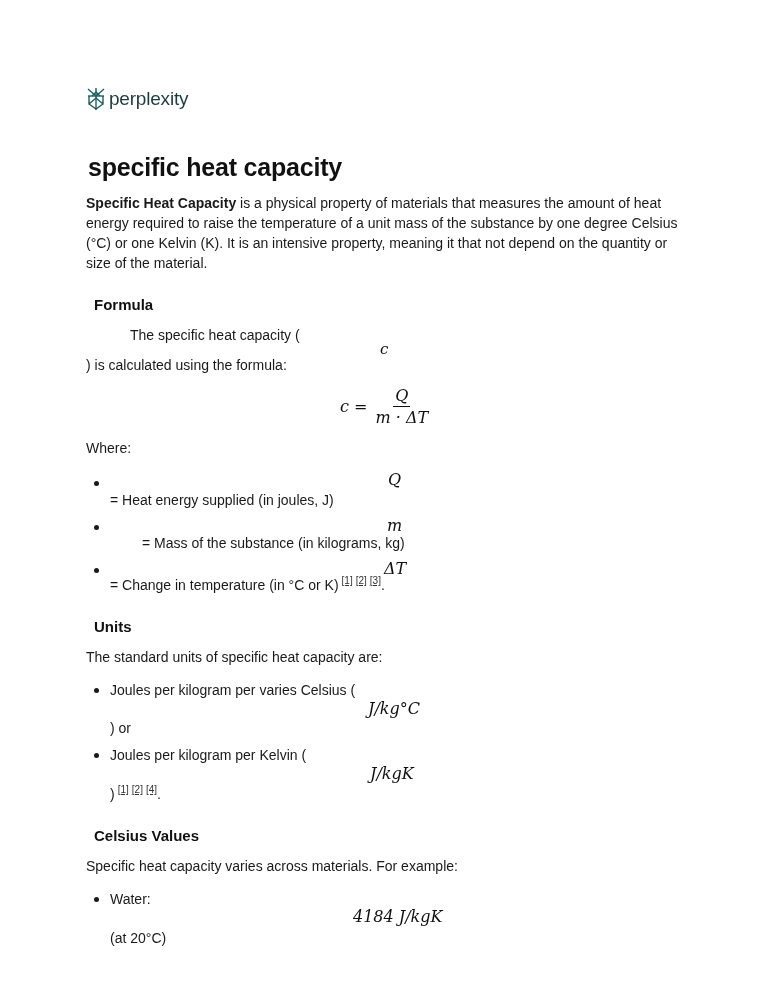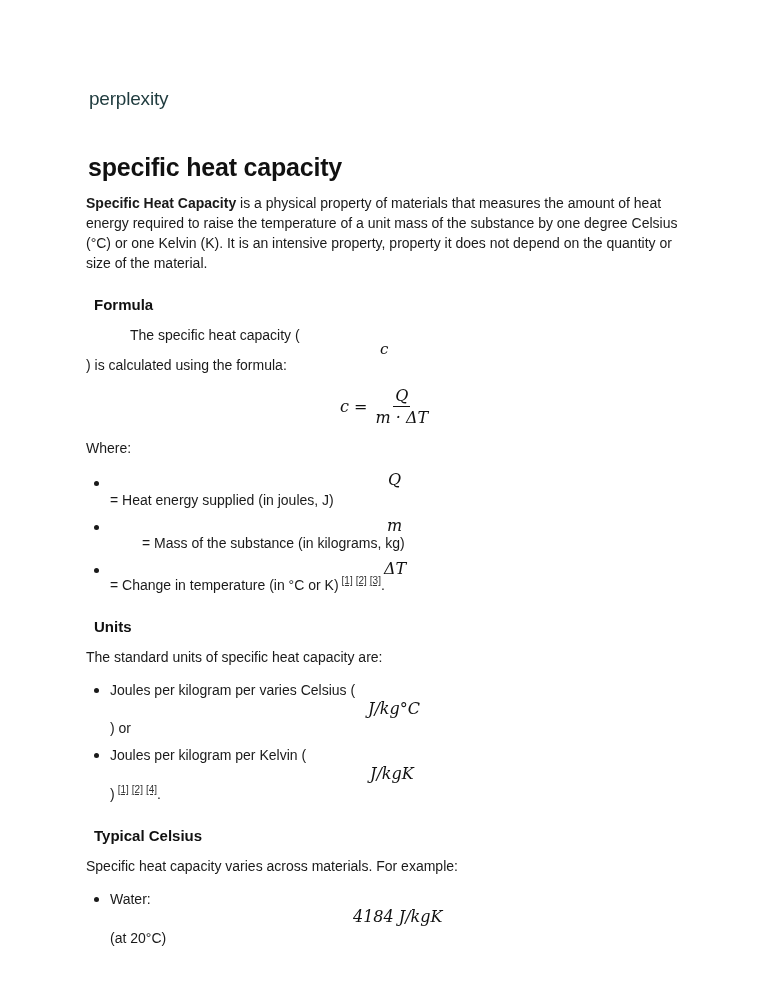--- a/index.html
+++ b/index.html
@@ -2,21 +2,21 @@
 <html><head>
 <meta charset="utf-8">
 <style>
   html, body { margin: 0; padding: 0; background: #ffffff; }
   body {
     width: 768px; height: 994px; position: relative; overflow: hidden;
     font-family: "Liberation Sans", "DejaVu Sans", sans-serif;
     color: #1a1a1a;
   }
   .abs { position: absolute; }
-  .logo { left: 86px; top: 87px; height: 24px; display: flex; align-items: flex-end; flex-direction: column; }
+  .logo { left: 86px; top: 87px; height: 24px; display: flex; align-items: flex-end; }
   .logo svg { width: 20px; height: 24px; }
   .logo-text { margin-left: 3px; font-size: 19px; color: #1f3b3e; letter-spacing: -0.2px; line-height: 24px; }
   .title { left: 88px; top: 151px; font-size: 25px; font-weight: bold; color: #111; letter-spacing: -0.2px; line-height: 32px; white-space: nowrap; }
   .para { left: 86px; font-size: 14px; line-height: 20px; color: #1a1a1a; white-space: nowrap; }
   .h2 { left: 86px; font-size: 15px; font-weight: bold; color: #111; line-height: 20px; white-space: nowrap; margin-left: 8px; }
   .math { font-family: "DejaVu Serif", "Liberation Serif", serif; font-style: italic; color: #111; white-space: nowrap; }
   .bullet { width: 5px; height: 5px; border-radius: 50%; background: #1a1a1a; }
   .cite { font-size: 10px; text-decoration: underline; color: #333; vertical-align: super; line-height: 10px; margin-left: 3px; cursor: pointer; }
   .frac { display: inline-flex; flex-direction: column; align-items: center; vertical-align: middle; }
   .frac .num { padding: 0 2px 1px; border-bottom: 1px solid #111; }
@@ -36,21 +36,21 @@
   </svg>
   <span class="logo-text">perplexity</span>
 </div>
 
 <div class="abs title">specific heat capacity</div>
 
 <div class="abs para" style="top:193px;">
   <b>Specific Heat Capacity</b><span> is a physical property of materials that measures the amount of heat</span>
 </div>
 <div class="abs para" style="top:213px;">energy required to raise the temperature of a unit mass of the substance by one degree Celsius</div>
-<div class="abs para" style="top:233px;">(°C) or one Kelvin (K). It is an intensive property, property it does not depend on the quantity or</div>
+<div class="abs para" style="top:233px;">(°C) or one Kelvin (K). It is an intensive property, meaning it that not depend on the quantity or</div>
 <div class="abs para" style="top:253px;">size of the material.</div>
 
 <div class="abs h2" style="top:295px;">Formula</div>
 <div class="abs para" style="top:325px;margin-left:44px;">The specific heat capacity (</div>
 <div class="abs math" style="left:380px; top:340px; font-size:15px;">c</div>
 <div class="abs para" style="top:355px;">) is calculated using the formula:</div>
 
 <div class="abs math" style="left:340px; top:386px; font-size:16px; display:flex; align-items:center;">
   <span style="margin-right:6px;">c =</span>
   <span class="frac">
@@ -83,19 +83,19 @@
 <div class="abs math" style="left:368px; top:699px; font-size:16px;">J/kg°C</div>
 <div class="abs para" style="left:110px; top:718px;">) or</div>
 
 <div class="abs bullet" style="left:94px; top:753px;"></div>
 <div class="abs para" style="left:110px; top:745px;">Joules per kilogram per Kelvin (</div>
 <div class="abs math" style="left:370px; top:764px; font-size:16px;">J/kgK</div>
 <div class="abs para" style="left:110px; top:784px;text-align:right;">
   <span>)</span><a class="cite">[1]</a><a class="cite">[2]</a><a class="cite">[4]</a><span>.</span>
 </div>
 
-<div class="abs h2" style="top:826px;">Typical Celsius</div>
+<div class="abs h2" style="top:826px;">Celsius Values</div>
 <div class="abs para" style="top:856px;">Specific heat capacity varies across materials. For example:</div>
 
 <div class="abs bullet" style="left:94px; top:897px;"></div>
 <div class="abs para" style="left:110px; top:889px;">Water:</div>
 <div class="abs math" style="left:353px; top:907px; font-size:16px;">4184 J/kgK</div>
 <div class="abs para" style="left:110px; top:928px;">(at 20°C)</div>
 
 </body></html>

